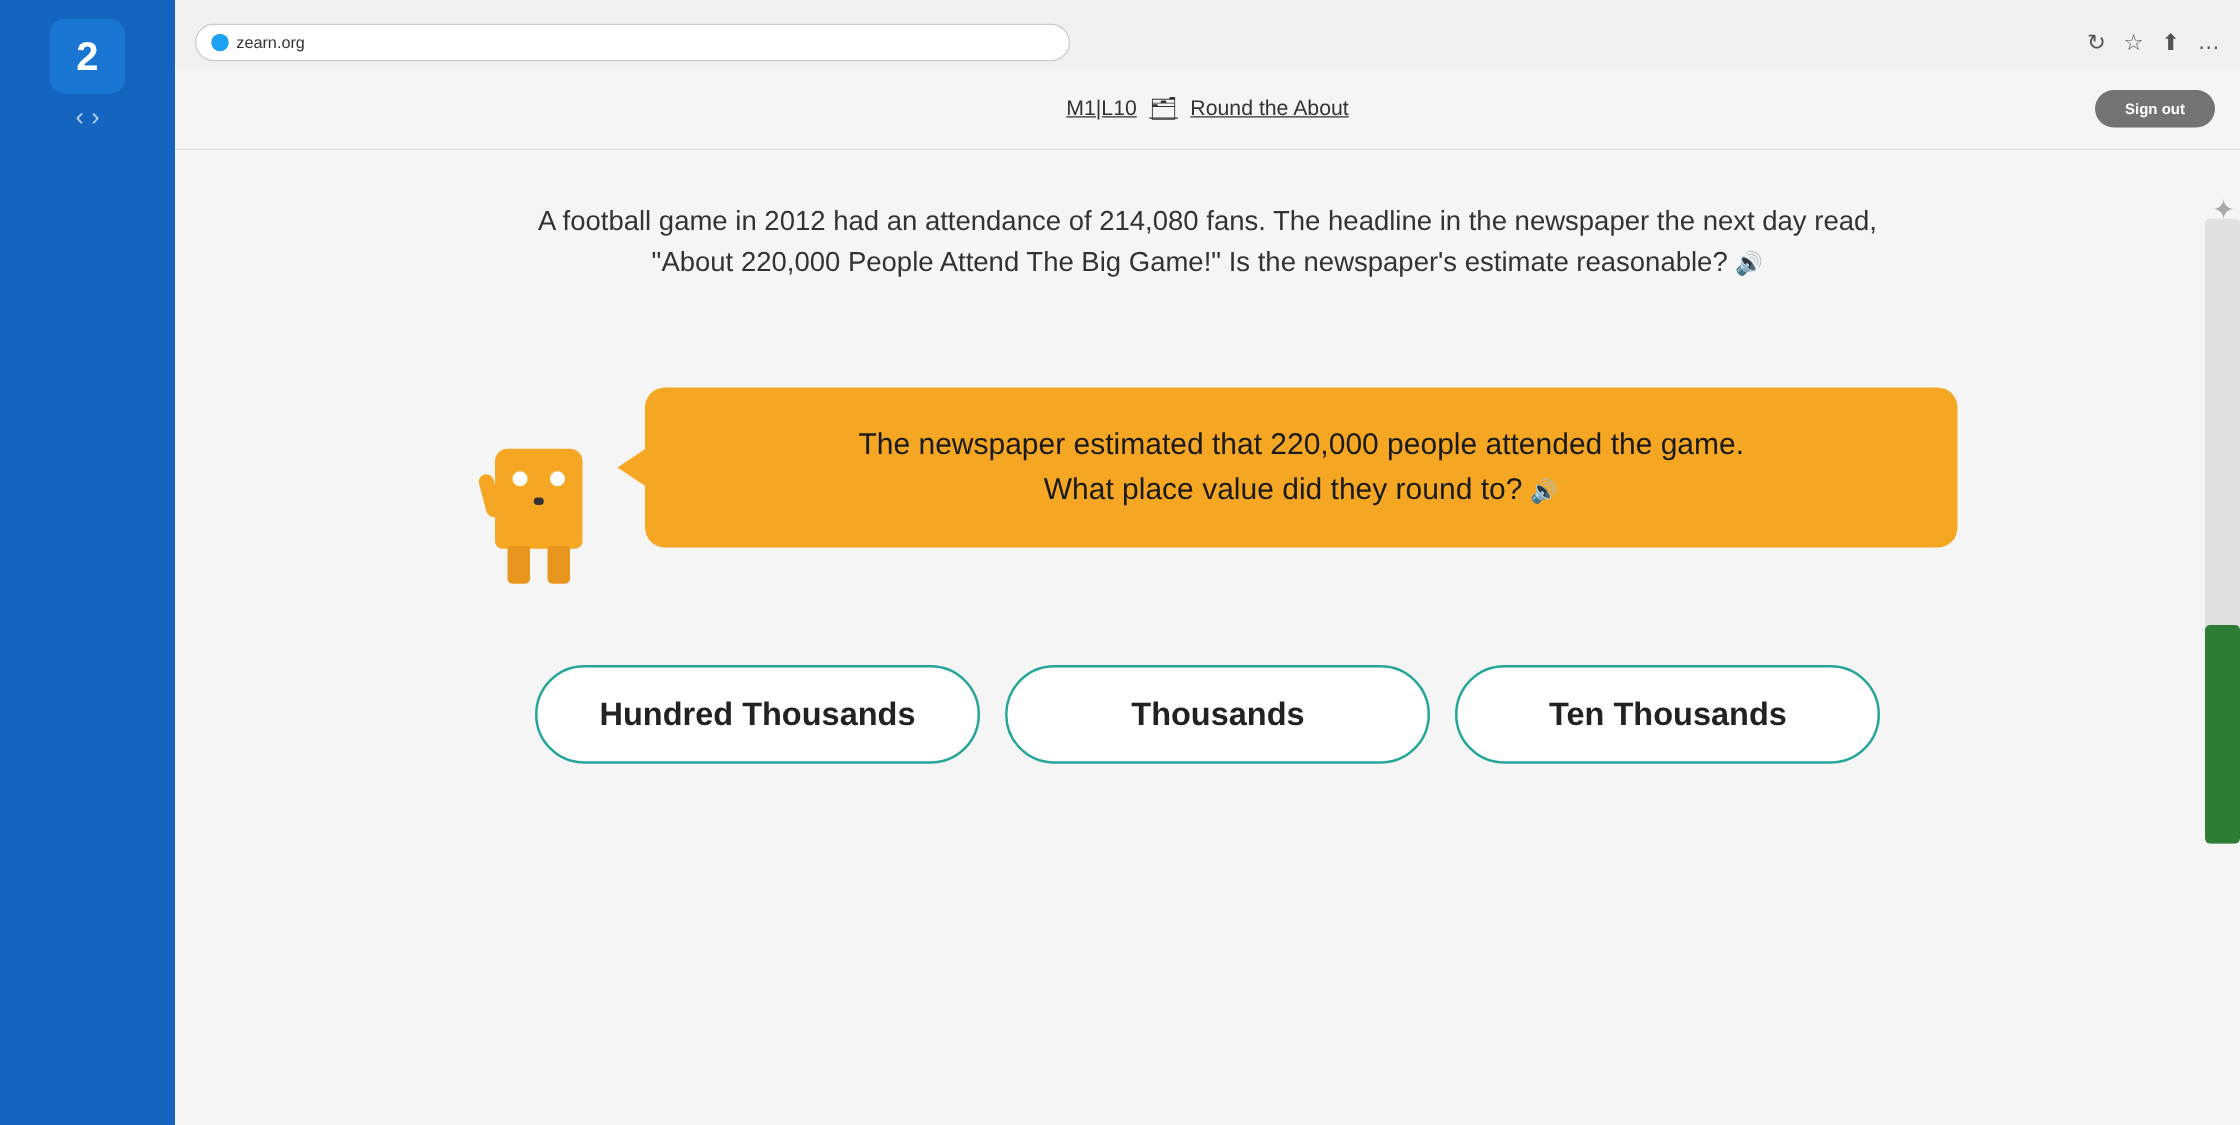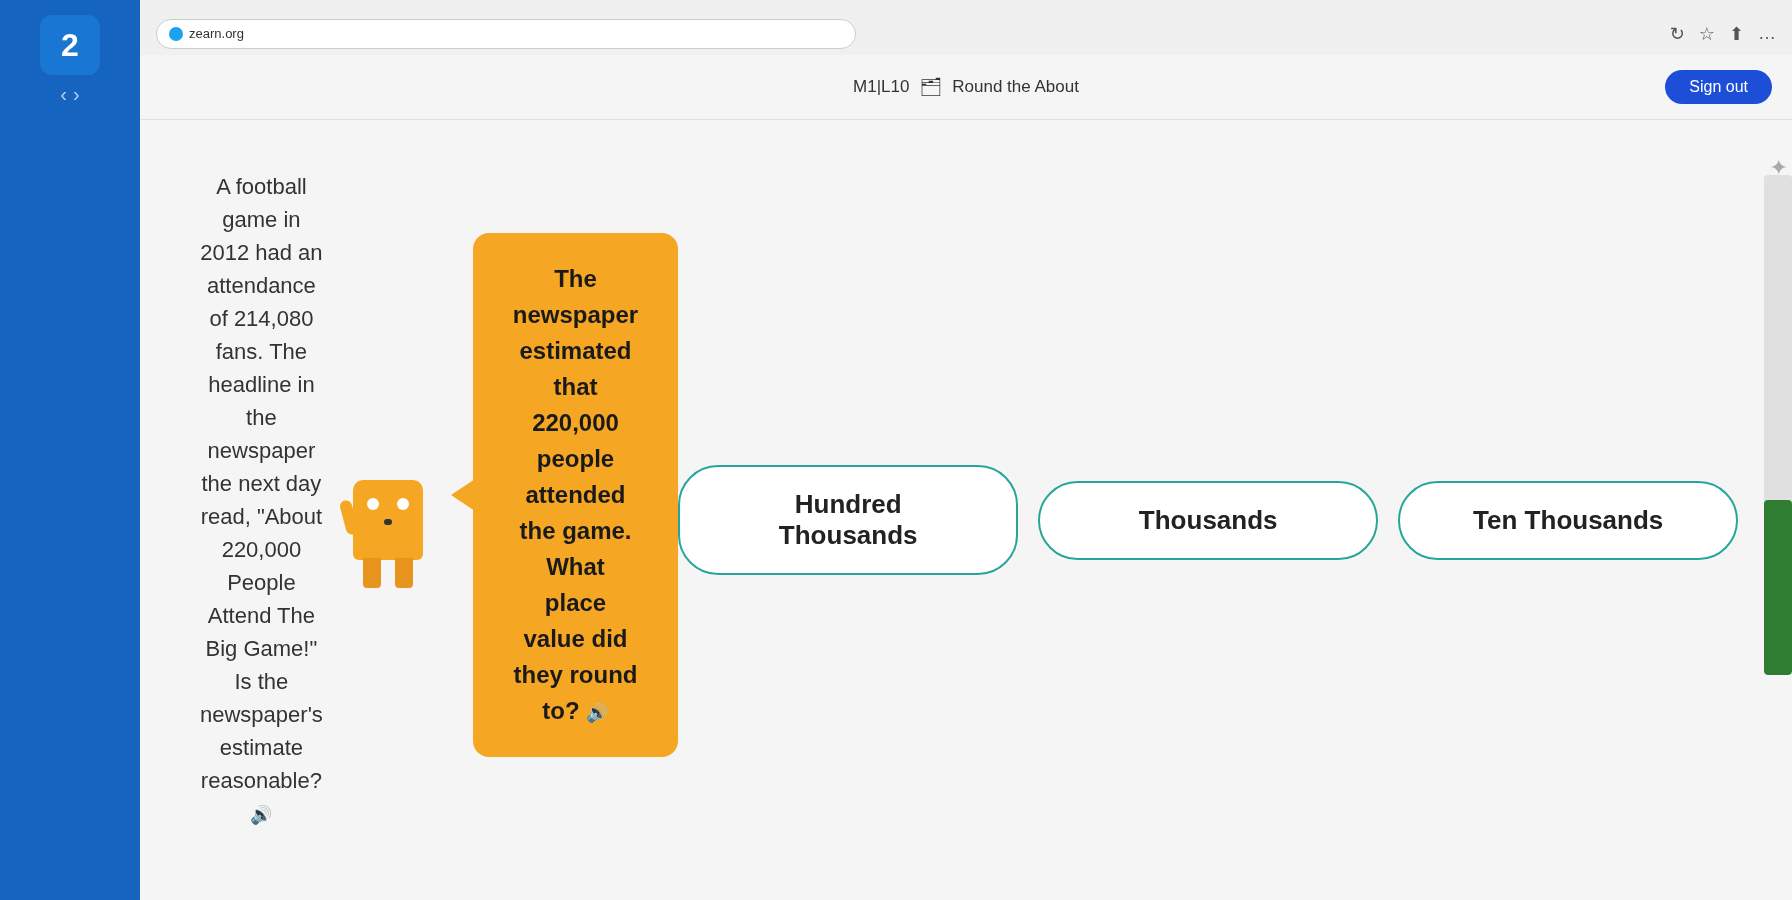--- a/index.html
+++ b/index.html
@@ -85,48 +85,50 @@
       height: 65px;
     }
 
     .lesson-title {
       display: flex;
       align-items: center;
       gap: 10px;
       font-size: 17px;
       font-weight: 500;
       color: #333;
+      text-decoration: underline;
     }
 
     .lesson-icon {
       font-size: 18px;
     }
 
     .sign-out-btn {
       position: absolute;
       right: 20px;
       top: 50%;
       transform: translateY(-50%);
-      background: #1d4ed8;
+      background: #737373;
       color: white;
       border: none;
       border-radius: 20px;
       padding: 8px 24px;
-      font-size: 16px;
-      font-weight: 400;
+      font-size: 12px;
+      font-weight: 700;
       cursor: pointer;
     }
 
     .content-area {
       flex: 1;
       display: flex;
-      flex-direction: row;
+      flex-direction: column;
       align-items: center;
       padding: 40px 60px 20px;
       background: #f5f5f5;
+      gap: 43px;
     }
 
     .question-text {
       font-size: 22px;
       color: #333;
       text-align: center;
       line-height: 1.5;
       max-width: 1100px;
       margin-bottom: 40px;
     }
@@ -230,21 +232,21 @@
       transform: translateY(-50%);
       width: 0;
       height: 0;
       border-top: 16px solid transparent;
       border-bottom: 16px solid transparent;
       border-right: 24px solid #f5a623;
     }
 
     .bubble-text {
       font-size: 24px;
-      font-weight: 700;
+      font-weight: 400;
       color: #1a1a1a;
       text-align: center;
       line-height: 1.5;
     }
 
     .answer-choices {
       display: flex;
       gap: 20px;
       align-items: center;
       justify-content: center;

